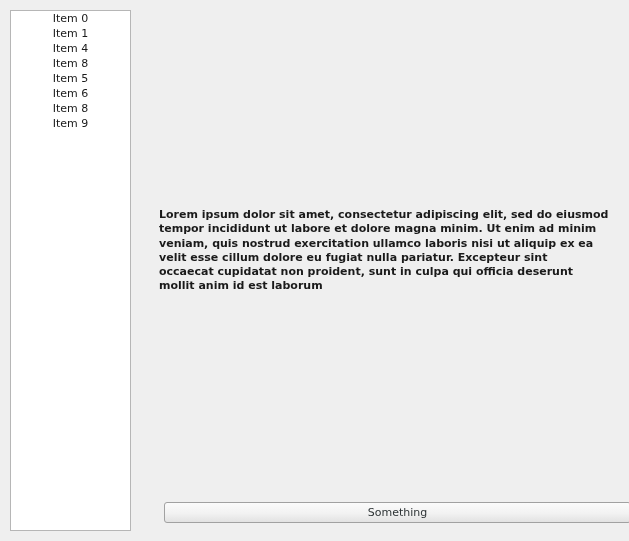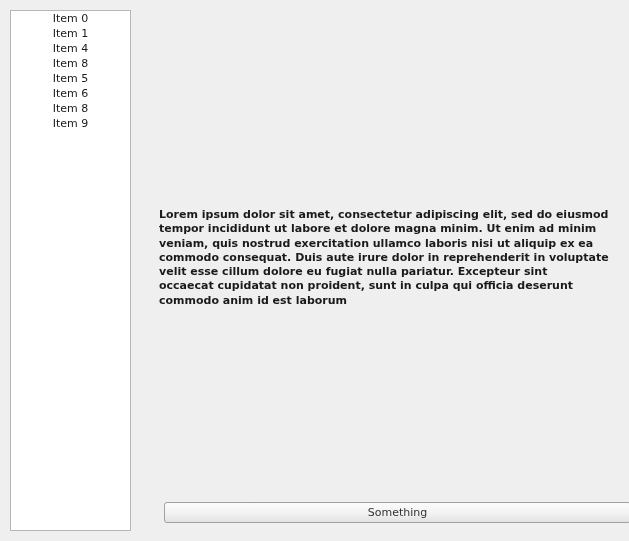--- a/index.html
+++ b/index.html
@@ -89,21 +89,20 @@
     <div class="list-item">Item 5</div>
     <div class="list-item">Item 6</div>
     <div class="list-item">Item 8</div>
     <div class="list-item">Item 9</div>
   </div>
 
   <div class="lorem">
     <div class="lorem-line">Lorem ipsum dolor sit amet, consectetur adipiscing elit, sed do eiusmod</div>
     <div class="lorem-line">tempor incididunt ut labore et dolore magna minim. Ut enim ad minim</div>
     <div class="lorem-line">veniam, quis nostrud exercitation ullamco laboris nisi ut aliquip ex ea</div>
-    <div class="lorem-line">commodo consequat. Duis aute irure dolor in reprehenderit in voluptate</div>
     <div class="lorem-line">velit esse cillum dolore eu fugiat nulla pariatur. Excepteur sint</div>
     <div class="lorem-line">occaecat cupidatat non proident, sunt in culpa qui officia deserunt</div>
-    <div class="lorem-line">commodo anim id est laborum</div>
+    <div class="lorem-line">mollit anim id est laborum</div>
   </div>
 
   <button class="push-button">Something</button>
 
 </div>
 
 </body></html>

